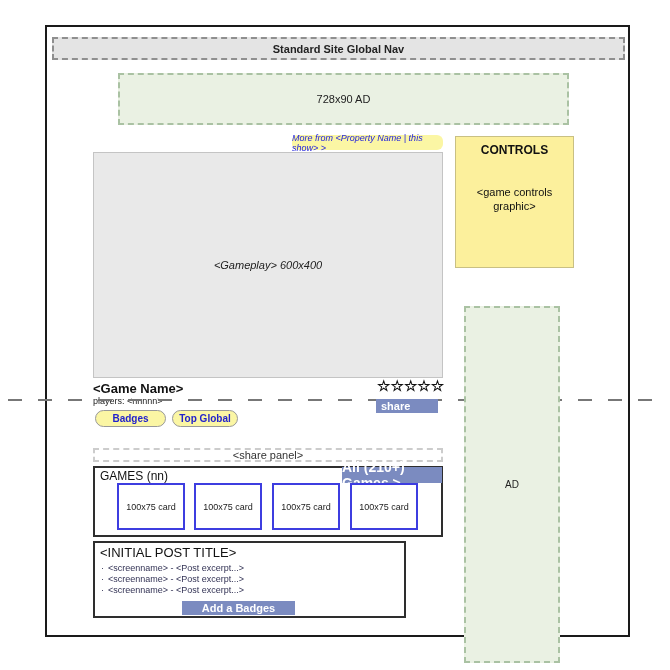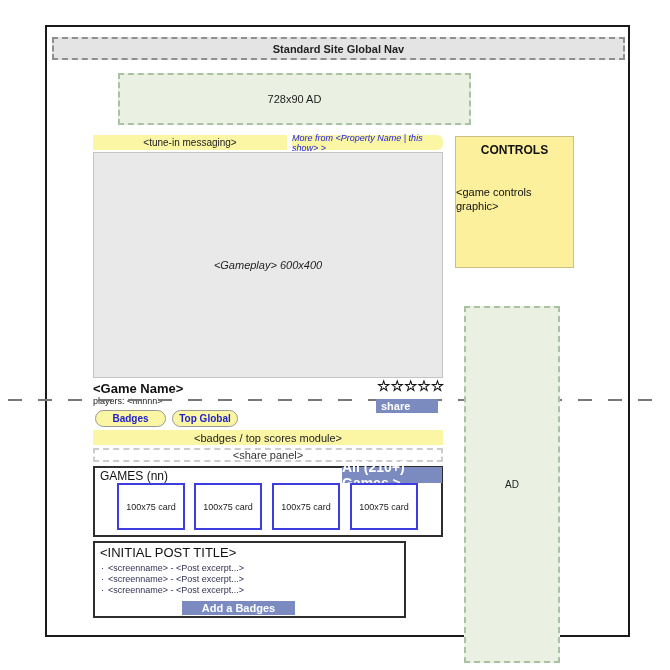--- a/index.html
+++ b/index.html
@@ -27,21 +27,21 @@
     background:#e4e4e4; border:2px dashed #8f8f8f;
     display:flex; align-items:center; justify-content:center;
     font-size:11px; font-weight:bold; color:#222;
   }
 
   .ad-box {
     background:#eaf1e3; border:2px dashed #aac2a3;
     display:flex; align-items:center; justify-content:center;
     font-size:11px; color:#222;
   }
-  #ad-leaderboard { left:118px; top:73px; width:353px; height:52px; }
+  #ad-leaderboard { left:118px; top:73px; width:451px; height:52px; }
   #ad-skyscraper  { left:464px; top:276px; width:96px; height:357px; z-index:2; font-size:10px;margin-top:30px; }
 
   .yellow { background:#fbf6a4; }
 
   #tune-in-bar {
     left:93px; top:135px; width:194px; height:15px;
     display:flex; align-items:center; justify-content:center;
     font-size:10px; color:#222;
   }
   #more-from-link {
@@ -119,37 +119,36 @@
     position:absolute; left:87px; top:58px; width:113px; height:14px;
     font-size:11px; display:flex; align-items:center; justify-content:center;
   }
 
   #controls-box {
     left:455px; top:136px; width:119px; height:132px;
     background:#fcf09c; border:1px solid #c9c083;
   }
   #controls-title { position:absolute; left:0; right:0; top:6px; text-align:center;
     font-size:12px; font-weight:bold; color:#111; }
-  #controls-graphic { position:absolute; left:0; right:0; top:48px; 
+  #controls-graphic { position:absolute; left:0; right:0; top:48px; text-align:center;
     font-size:11px; color:#111; line-height:14px; }
 </style>
 </head>
 <body>
 
 <div id="stage">
 
   <div class="abs" id="fold-line"></div>
 
   <div class="abs" id="outer-frame"></div>
 
   <div class="abs" id="global-nav">Standard Site Global Nav</div>
 
   <div class="abs ad-box" id="ad-leaderboard">728x90 AD</div>
 
-  <div class="abs yellow" id="tune-in-bar">&lt;tune-in messaging&gt;</div>
 
   <div class="abs yellow" id="more-from-link">More from &lt;Property Name | this show&gt; &gt;</div>
 
   <div class="abs" id="gameplay-area">&lt;Gameplay&gt; 600x400</div>
 
   <div class="abs" id="controls-box">
     <div id="controls-title">CONTROLS</div>
     <div id="controls-graphic">&lt;game controls graphic&gt;</div>
   </div>
 
@@ -158,21 +157,20 @@
   <div class="abs" id="game-name">&lt;Game Name&gt;</div>
   <div class="abs" id="players-count">players: &lt;nnnnn&gt;</div>
 
   <div class="abs" id="star-rating">☆☆☆☆☆</div>
 
   <div class="abs blue-btn" id="share-button">share</div>
 
   <div class="abs pill" id="tab-badges">Badges</div>
   <div class="abs pill" id="tab-top-scores">Top Global</div>
 
-  <div class="abs yellow" id="badges-module">&lt;badges / top scores module&gt;</div>
 
   <div class="abs" id="share-panel">&lt;share panel&gt;</div>
 
   <div class="abs" id="games-box">
     <div id="games-title">GAMES (nn)</div>
     <div id="all-games-button" class="blue-btn">All (210+) Games &gt;</div>
     <div class="game-card card-0">100x75 card</div>
     <div class="game-card card-1">100x75 card</div>
     <div class="game-card card-2">100x75 card</div>
     <div class="game-card card-3">100x75 card</div>

